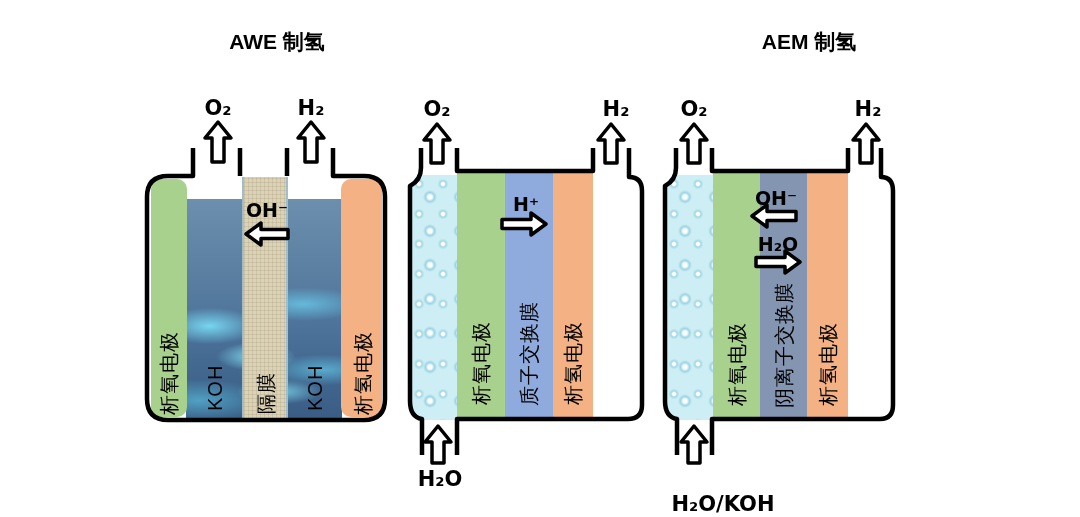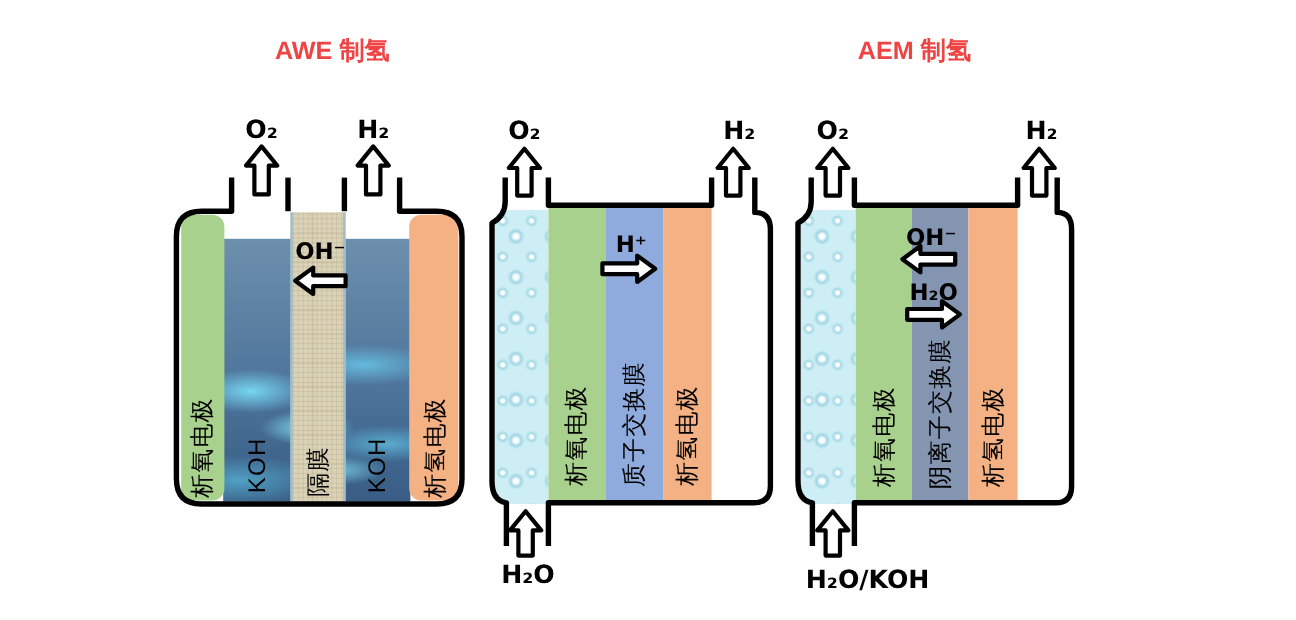--- a/index.html
+++ b/index.html
@@ -1,19 +1,19 @@
 <!DOCTYPE html>
 <html><head>
 <meta charset="utf-8">
 <style>
   html,body{margin:0;padding:0;background:#fff;}
   .scene{position:relative;width:1080px;height:517px;background:#fff;
          font-family:"Liberation Sans",sans-serif;overflow:hidden;}
   .title{position:absolute;top:28px;width:200px;text-align:center;
-         font-size:21px;font-weight:700;color:#ef4444;z-index:6;}
+         font-size:21px;font-weight:700;color:#000000;z-index:6;}
   .gas{position:absolute;width:64px;text-align:center;font-size:21px;font-weight:600;
        color:#000;font-family:"DejaVu Sans","Liberation Sans",sans-serif;z-index:6;}
   .ion{position:absolute;width:64px;text-align:center;font-size:19px;font-weight:600;
        color:#000;font-family:"DejaVu Sans","Liberation Sans",sans-serif;z-index:6;}
   .inlet-label{position:absolute;text-align:center;font-size:21px;font-weight:600;
        color:#000;font-family:"DejaVu Sans","Liberation Sans",sans-serif;z-index:6;}
   .vlabel{position:absolute;transform-origin:0 0;transform:rotate(-90deg);
        white-space:nowrap;font-size:20px;line-height:22px;font-weight:500;color:#000;z-index:6;
        letter-spacing:1px;}
   .layer{position:absolute;z-index:2;}
@@ -43,21 +43,21 @@
     repeating-linear-gradient(90deg, rgba(135,115,80,.16) 0 1px, rgba(255,255,255,0) 1px 4px);
     border-left:2px solid rgba(145,185,210,.75);border-right:2px solid rgba(145,185,210,.75);
     box-sizing:border-box;}
 </style>
 </head>
 <body>
 
 <div class="scene">
 
   <div class="title" style="left:177px;">AWE 制氢</div>
-  <div class="title" style="left:662px;">AEM 制氢</div>
+  <div class="title" style="left:709px;">AEM 制氢</div>
 
   <div class="under awe-water" style="left:186px;top:199px;width:156px;height:219px;"></div>
   <div class="layer green electrode" style="left:151px;top:179px;width:36px;height:238px;"></div>
   <div class="layer orange electrode" style="left:341px;top:179px;width:41px;height:238px;"></div>
   <div class="layer fabric" style="left:242px;top:177px;width:46px;height:242px;"></div>
 
   <div class="layer bubbles" style="left:412px;top:175px;width:45px;height:245px;"></div>
   <div class="layer green" style="left:457px;top:170px;width:48px;height:248px;"></div>
   <div class="layer pemblue" style="left:505px;top:170px;width:48px;height:248px;"></div>
   <div class="layer orange" style="left:553px;top:170px;width:40px;height:248px;"></div>
@@ -101,21 +101,21 @@
   <div class="gas" style="left:584px;top:97px;">H₂</div>
   <div class="gas" style="left:662px;top:97px;">O₂</div>
   <div class="gas" style="left:836px;top:97px;">H₂</div>
 
   <div class="ion" style="left:235px;top:199px;">OH⁻</div>
   <div class="ion" style="left:494px;top:193px;">H⁺</div>
   <div class="ion" style="left:744px;top:187px;">OH⁻</div>
   <div class="ion" style="left:746px;top:233px;">H₂O</div>
 
   <div class="inlet-label" style="left:390px;top:467px;width:100px;">H₂O</div>
-  <div class="inlet-label" style="left:648px;top:471px;width:150px;">H₂O/KOH</div>
+  <div class="inlet-label" style="left:648px;top:492px;width:150px;">H₂O/KOH</div>
 
   <div class="vlabel" style="left:158px;top:415px;">析氧电极</div>
   <div class="vlabel" style="left:204px;top:411px;">KOH</div>
   <div class="vlabel" style="left:255px;top:414px;">隔膜</div>
   <div class="vlabel" style="left:304px;top:411px;">KOH</div>
   <div class="vlabel" style="left:352px;top:415px;">析氢电极</div>
 
   <div class="vlabel" style="left:470px;top:405px;">析氧电极</div>
   <div class="vlabel" style="left:518px;top:406px;">质子交换膜</div>
   <div class="vlabel" style="left:562px;top:405px;">析氢电极</div>

